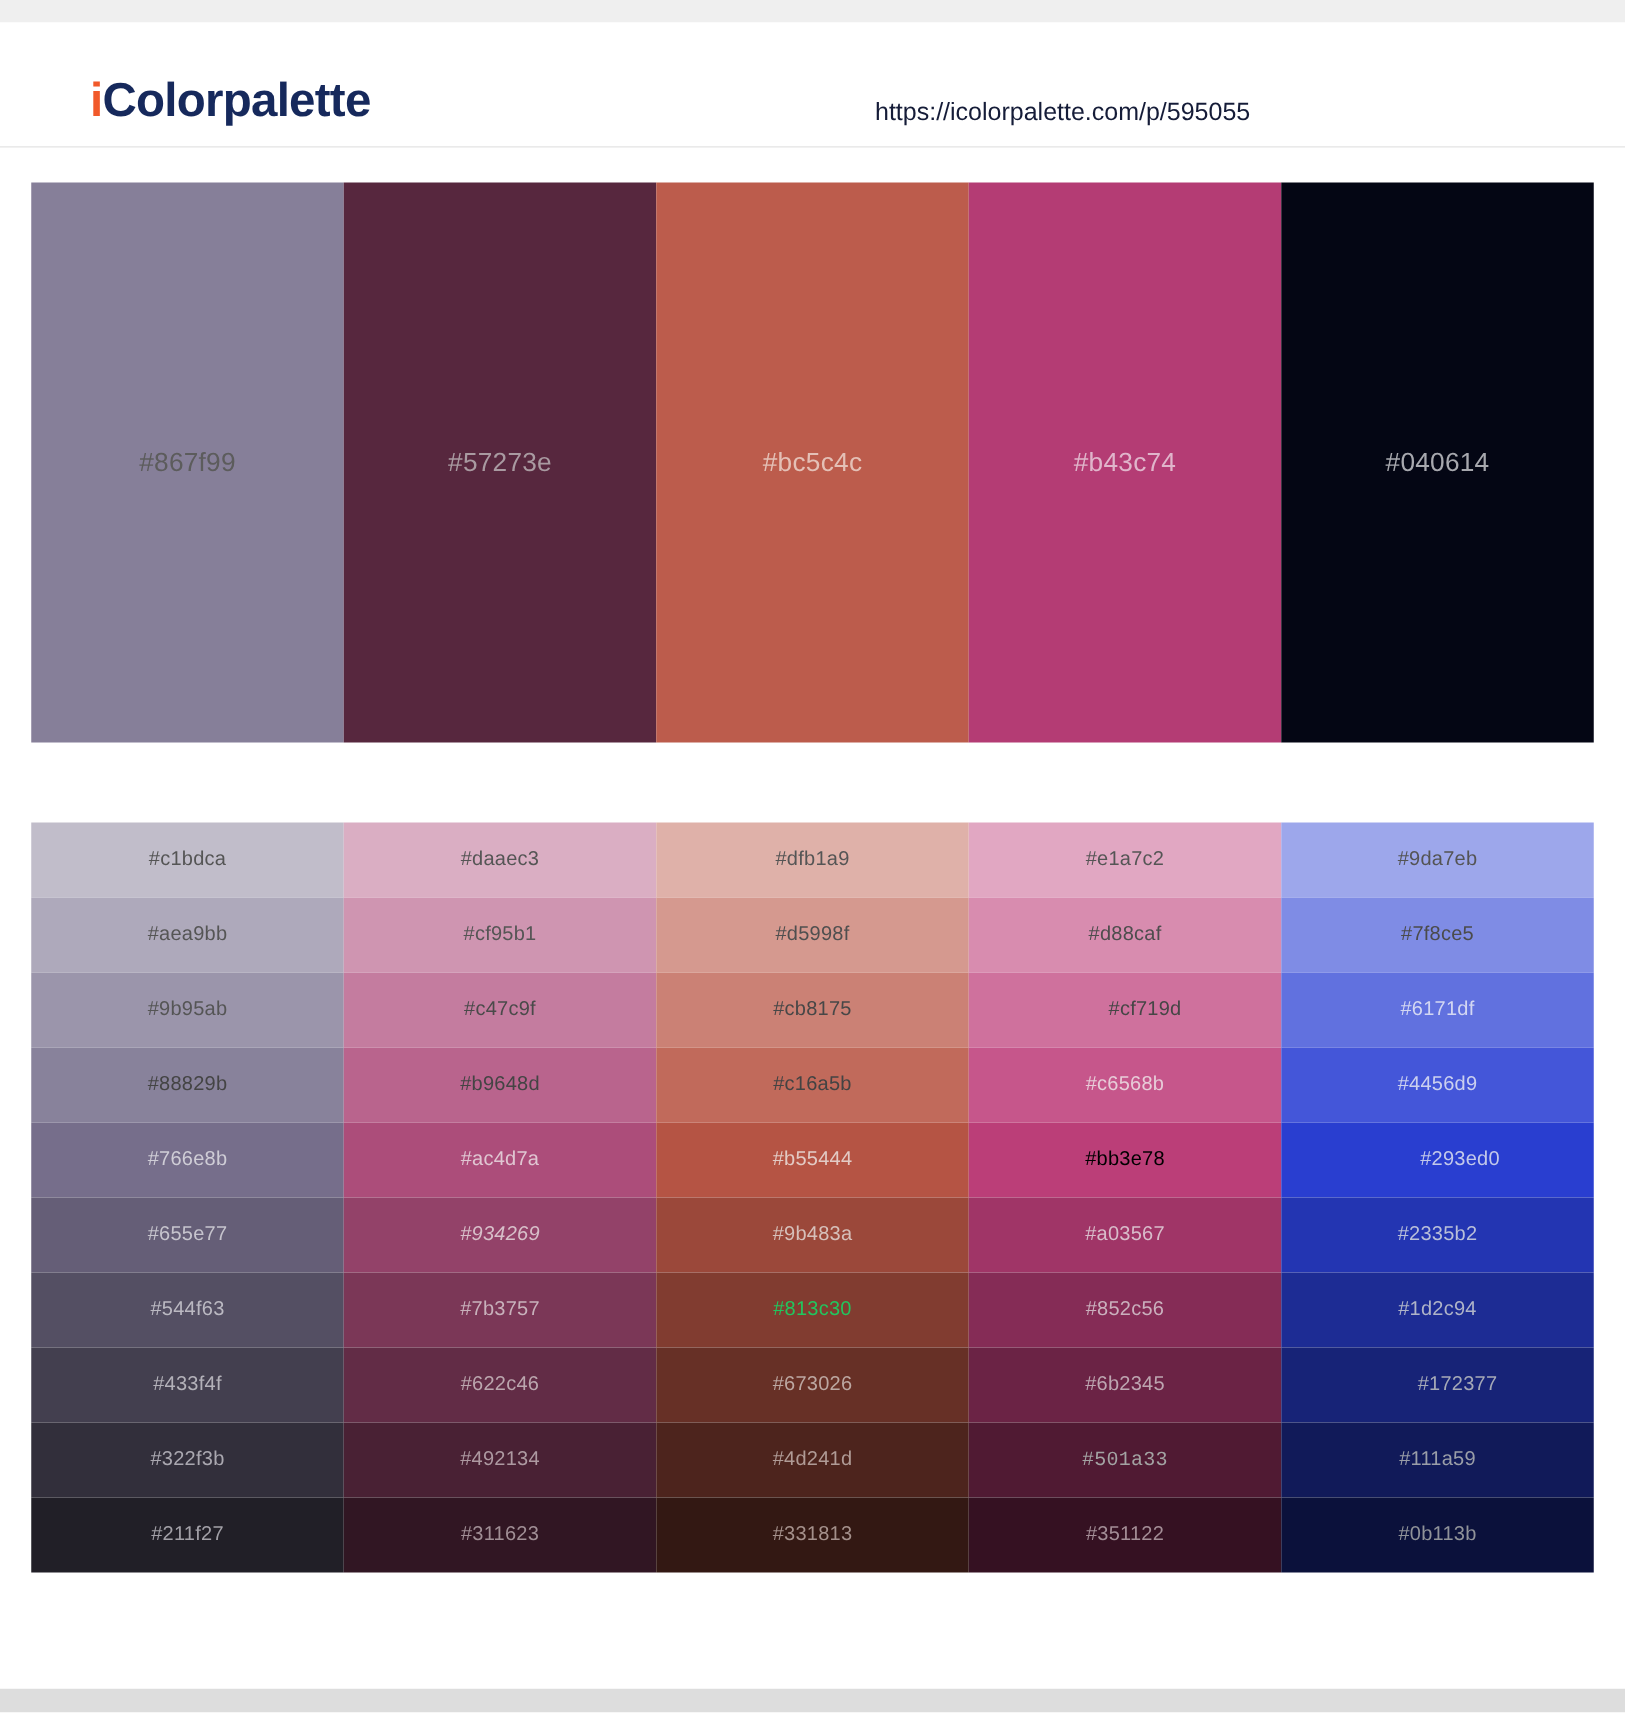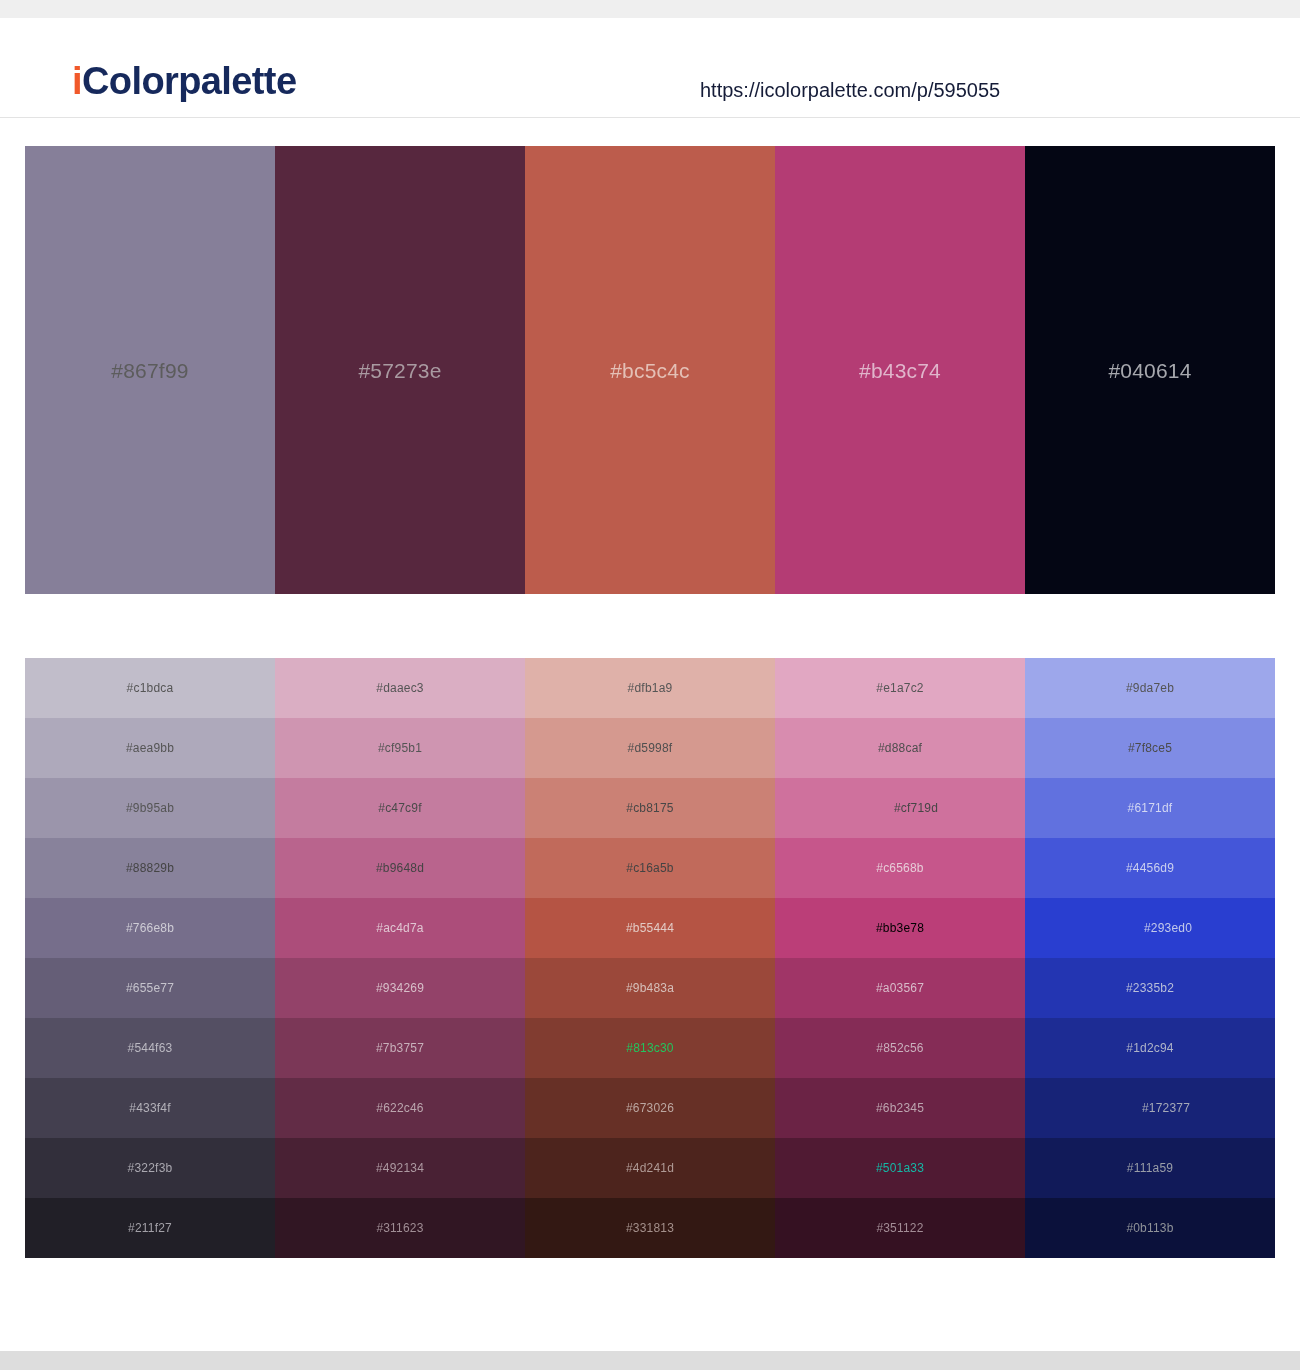--- a/index.html
+++ b/index.html
@@ -81,21 +81,21 @@
   .shade-col {
     flex: 1 1 0;
     display: flex;
     flex-direction: column;
   }
   .shade-cell {
     height: 60px;
     display: flex;
     align-items: center;
     justify-content: center;
-    font-size: 12px;
+    font-size: 16px;
     line-height: 1;
     letter-spacing: 0.2px;
   }
 
   
   .bottom-strip {
     position: absolute;
     left: 0; top: 1351px;
     width: 1300px; height: 19px;
     background: #dddddd;
@@ -145,21 +145,21 @@
         <div class="shade-cell" style="background: rgb(67, 63, 79); color: rgb(179, 177, 185);">#433f4f</div>
         <div class="shade-cell" style="background: rgb(50, 47, 59); color: rgb(170, 168, 176);">#322f3b</div>
         <div class="shade-cell" style="background: rgb(33, 31, 39); color: rgb(162, 160, 167);">#211f27</div>
       </div>
       <div class="shade-col">
         <div class="shade-cell" style="background: rgb(218, 174, 195); color: rgb(85, 85, 85);">#daaec3</div>
         <div class="shade-cell" style="background: rgb(207, 149, 177); color: rgb(85, 85, 85);">#cf95b1</div>
         <div class="shade-cell" style="background: rgb(196, 124, 159); color: rgb(74, 74, 74);">#c47c9f</div>
         <div class="shade-cell" style="background: rgb(185, 100, 141); color: rgb(68, 68, 68);">#b9648d</div>
         <div class="shade-cell" style="background: rgb(172, 77, 122); color: rgb(224, 198, 210);">#ac4d7a</div>
-        <div class="shade-cell" style="background: rgb(147, 66, 105); color: rgb(215, 191, 201);">#934269</div>
+        <div class="shade-cell" style="background: rgb(147, 66, 105); color: rgb(215, 191, 201); font-style: italic;">#934269</div>
         <div class="shade-cell" style="background: rgb(123, 55, 87); color: rgb(200, 177, 187);">#7b3757</div>
         <div class="shade-cell" style="background: rgb(98, 44, 70); color: rgb(187, 166, 174);">#622c46</div>
         <div class="shade-cell" style="background: rgb(73, 33, 52); color: rgb(173, 153, 161);">#492134</div>
         <div class="shade-cell" style="background: rgb(49, 22, 35); color: rgb(160, 142, 149);">#311623</div>
       </div>
       <div class="shade-col">
         <div class="shade-cell" style="background: rgb(223, 177, 169); color: rgb(85, 85, 85);">#dfb1a9</div>
         <div class="shade-cell" style="background: rgb(213, 153, 143); color: rgb(79, 79, 79);">#d5998f</div>
         <div class="shade-cell" style="background: rgb(203, 129, 117); color: rgb(71, 71, 71);">#cb8175</div>
         <div class="shade-cell" style="background: rgb(193, 106, 91); color: rgb(67, 67, 67);">#c16a5b</div>
@@ -172,21 +172,21 @@
       </div>
       <div class="shade-col">
         <div class="shade-cell" style="background: rgb(225, 167, 194); color: rgb(85, 85, 85);">#e1a7c2</div>
         <div class="shade-cell" style="background: rgb(216, 140, 175); color: rgb(77, 77, 77);">#d88caf</div>
         <div class="shade-cell" style="background: rgb(207, 113, 157); color: rgb(70, 70, 70); padding-left: 32px;">#cf719d</div>
         <div class="shade-cell" style="background: rgb(198, 86, 139); color: rgb(231, 204, 216);">#c6568b</div>
         <div class="shade-cell" style="background: rgb(187, 62, 120); color: #000000;">#bb3e78</div>
         <div class="shade-cell" style="background: rgb(160, 53, 103); color: rgb(216, 188, 202);">#a03567</div>
         <div class="shade-cell" style="background: rgb(133, 44, 86); color: rgb(202, 176, 189);">#852c56</div>
         <div class="shade-cell" style="background: rgb(107, 35, 69); color: rgb(189, 165, 176);">#6b2345</div>
-        <div class="shade-cell" style="background: rgb(80, 26, 51); color: #14b8a6;">#501a33</div>
+        <div class="shade-cell" style="background: rgb(80, 26, 51); color: #a3a3a3; font-family: Liberation Mono, monospace;">#501a33</div>
         <div class="shade-cell" style="background: rgb(53, 17, 34); color: rgb(163, 141, 150);">#351122</div>
       </div>
       <div class="shade-col">
         <div class="shade-cell" style="background: rgb(157, 167, 235); color: rgb(84, 84, 84);">#9da7eb</div>
         <div class="shade-cell" style="background: rgb(127, 140, 229); color: rgb(75, 75, 75);">#7f8ce5</div>
         <div class="shade-cell" style="background: rgb(97, 113, 223); color: rgb(211, 215, 242);">#6171df</div>
         <div class="shade-cell" style="background: rgb(68, 86, 217); color: rgb(203, 208, 239);">#4456d9</div>
         <div class="shade-cell" style="background: rgb(41, 62, 208); color: rgb(195, 201, 234); padding-left: 36px;">#293ed0</div>
         <div class="shade-cell" style="background: rgb(35, 53, 178); color: rgb(185, 191, 217);">#2335b2</div>
         <div class="shade-cell" style="background: rgb(29, 44, 148); color: rgb(175, 180, 200);">#1d2c94</div>

